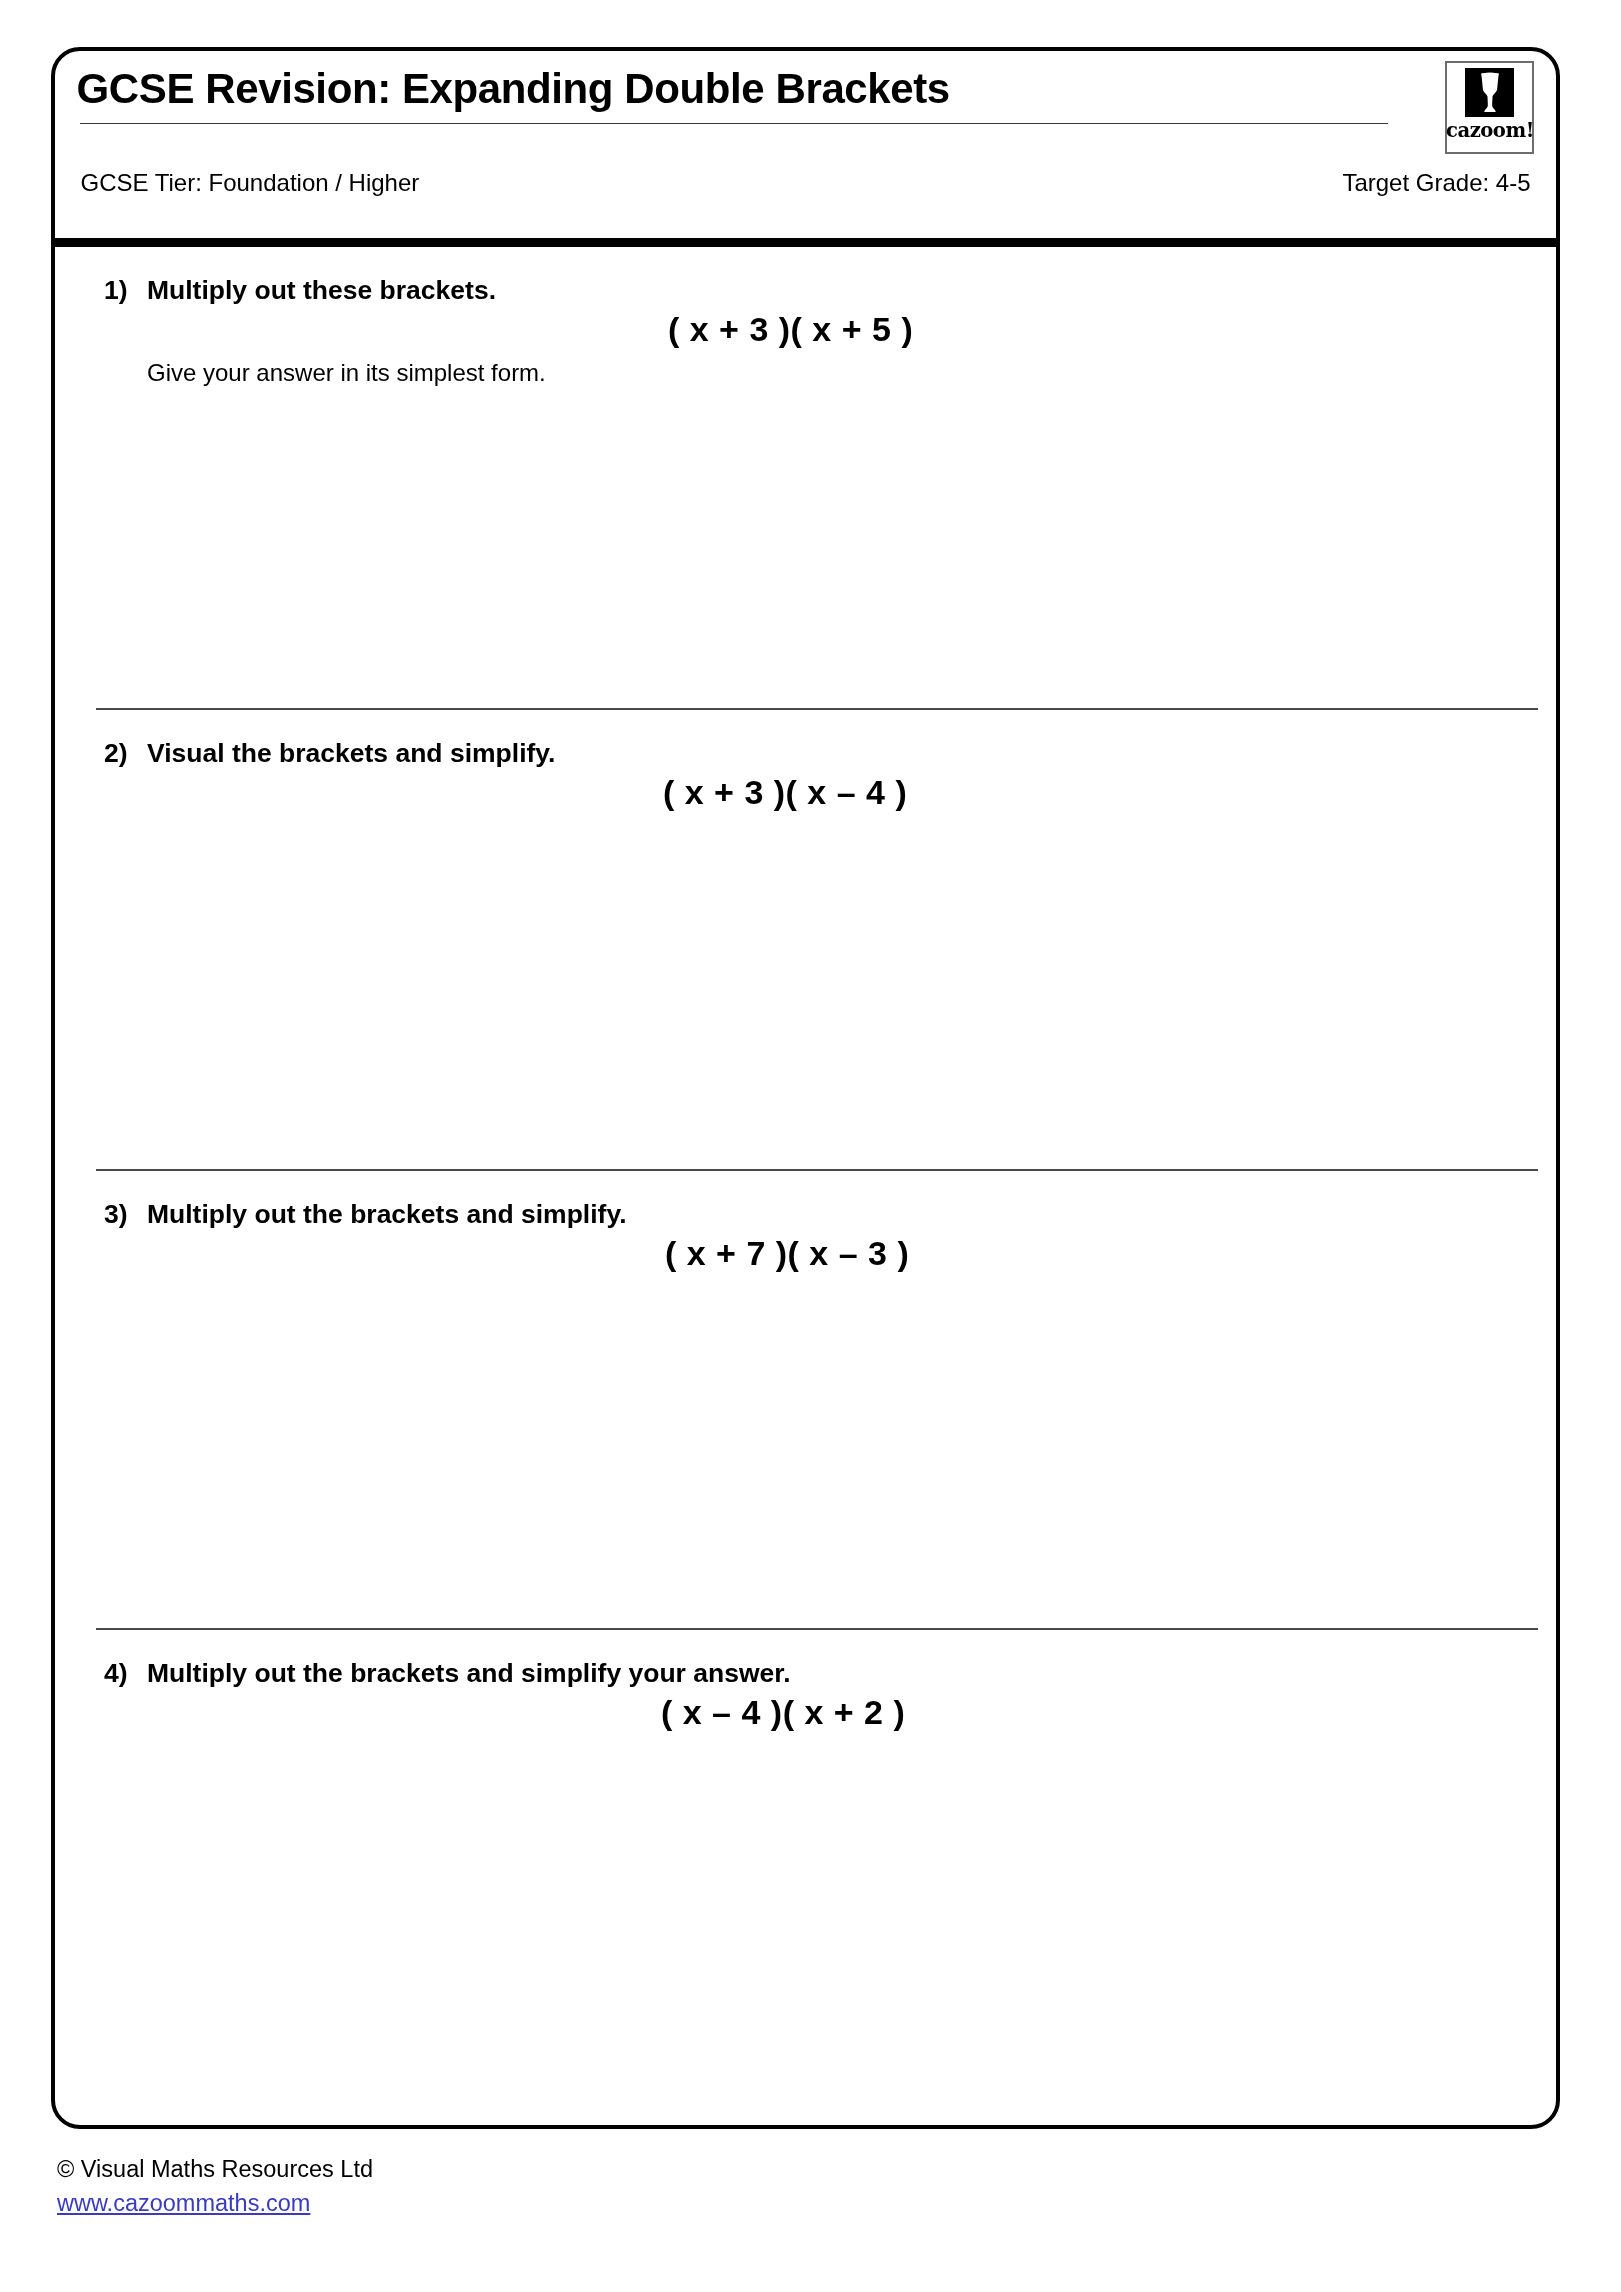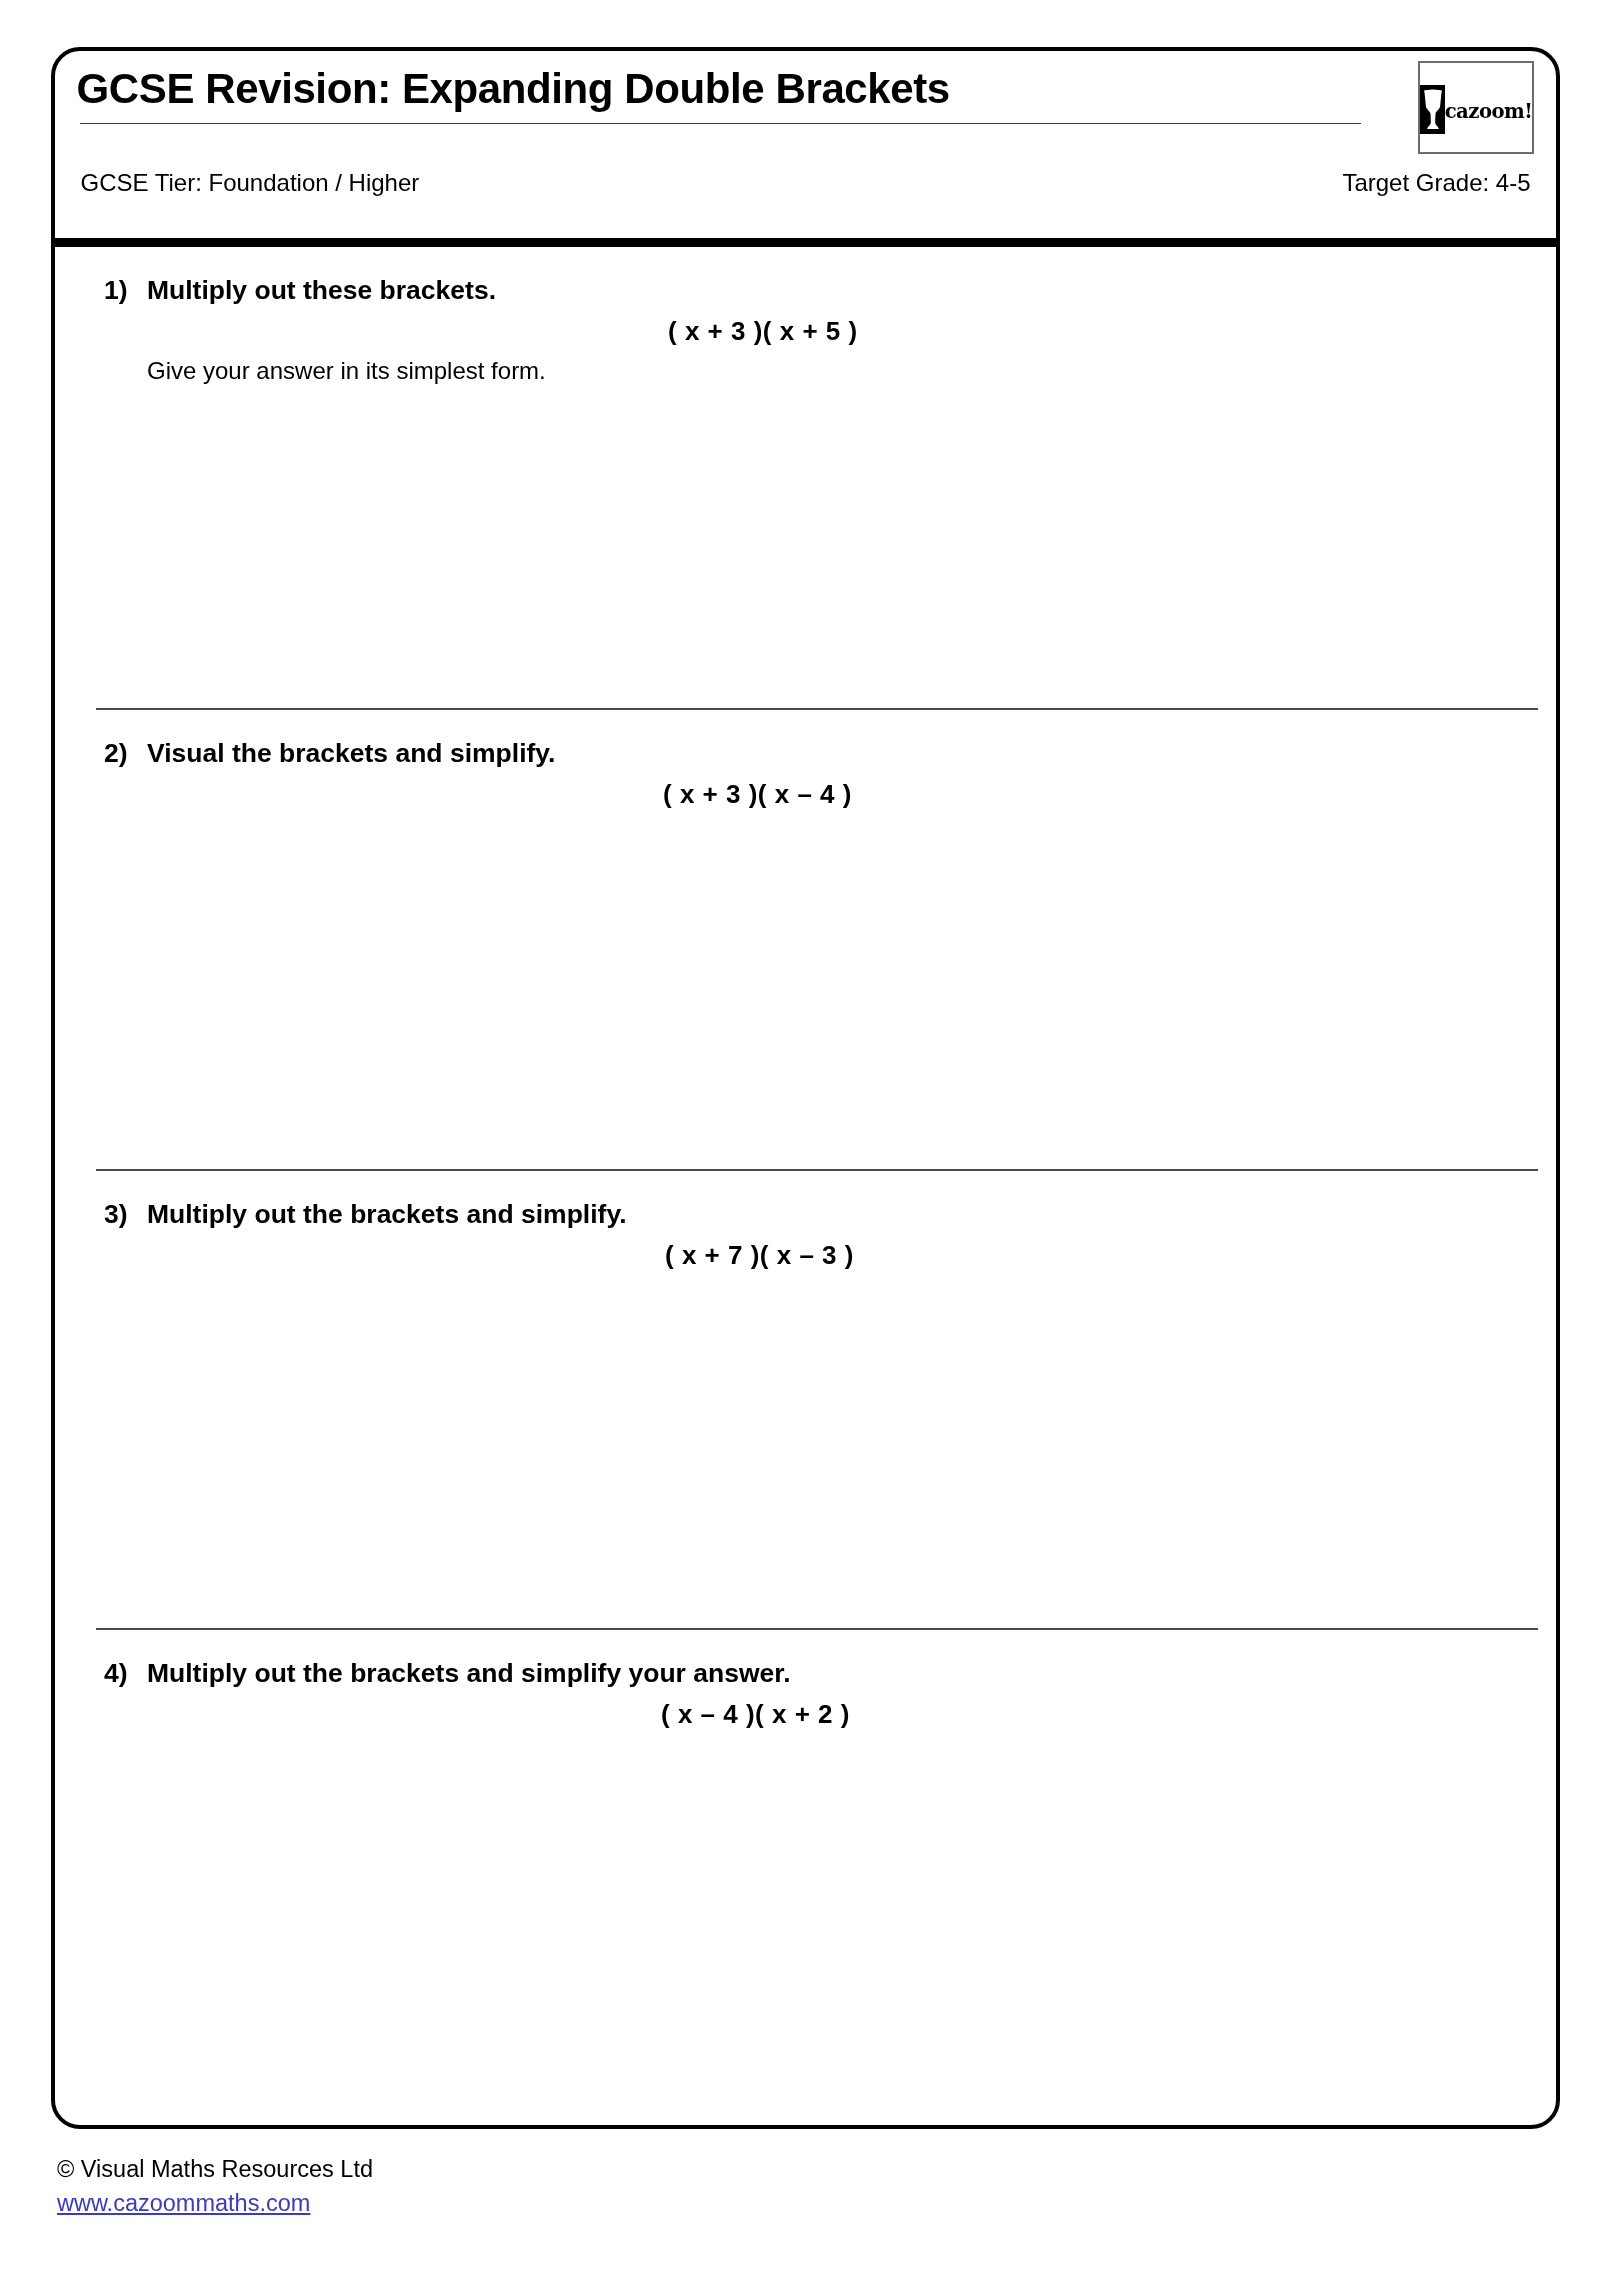--- a/index.html
+++ b/index.html
@@ -68,28 +68,28 @@
     margin-top: 15.7px;
     padding: 0 3.9px 0 3.9px;
     font-size: 24px;
     font-weight: normal;
   }
   .tier-text, .grade-text { white-space: nowrap; }
 
   
   .logo-box {
     flex: 0 0 auto;
-    width: 116px;
+    width: 89px;
     height: 93px;
     border: 2px solid #6d6d6d;
     margin-left: 23.5px;
     margin-top: 9.8px;
     box-sizing: border-box;
     display: flex;
-    flex-direction: row;
+    flex-direction: column;
     align-items: center;
     justify-content: flex-start;
     background: #ffffff;
     padding-top: 4.9px;
   }
   .logo-mark {
     width: 49px;
     height: 49px;
     background: #000000;
     position: relative;
@@ -148,23 +148,23 @@
     font-weight: bold;
     line-height: 1.3;
   }
   .q-num {
     width: 43px;
     flex: 0 0 43px;
     font-weight: bold;
   }
   .q-text { font-weight: bold; }
   .q-expr {
-    font-size: 26px;
-    font-weight: bold;
-    margin-top: 9px;
+    font-size: 34px;
+    font-weight: bold;
+    margin-top: 3px;
     padding-left: 564px;
     letter-spacing: 0.5px;
     white-space: nowrap;
   }
   .q-subtext {
     font-size: 24px;
     font-weight: normal;
     margin-top: 9.8px;
     padding-left: 43px;
   }

